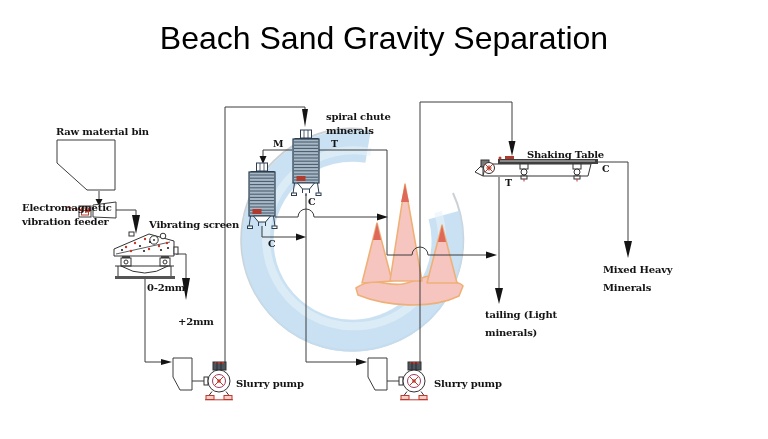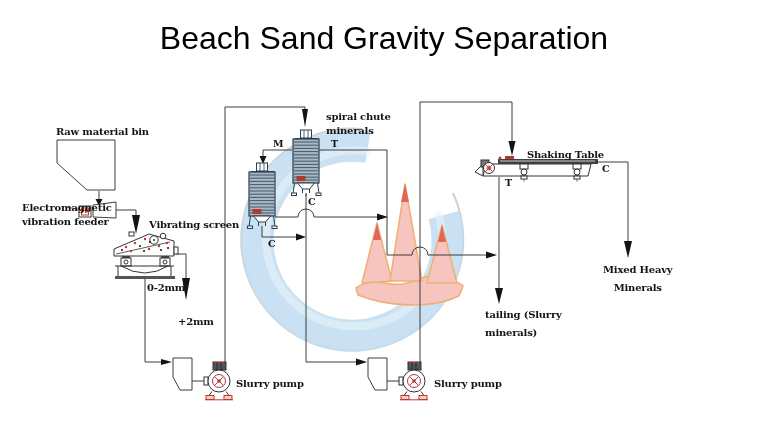--- a/index.html
+++ b/index.html
@@ -245,22 +245,22 @@
   <div class="tag" style="left:268px;top:238px;">C</div>
 
   <div class="lbl" style="left:527px;top:148px;text-align:center;">Shaking Table</div>
   <div class="tag" style="left:505px;top:177px;">T</div>
   <div class="tag" style="left:602px;top:163px;">C</div>
 
   <div class="lbl" style="left:236px;top:377px;">Slurry pump</div>
   <div class="lbl" style="left:434px;top:377px;">Slurry pump</div>
 
   <div class="lbl" style="left:485px;top:308px;">
-    <div>tailing (Slurry</div>
+    <div>tailing (Light</div>
     <div style="margin-top:4px;">minerals)</div>
   </div>
 
-  <div class="lbl" style="left:603px;top:263px;text-align:center;">
+  <div class="lbl" style="left:603px;top:263px;">
     <div>Mixed Heavy</div>
     <div style="margin-top:4px;">Minerals</div>
   </div>
 
 </div>
 
 </body></html>

